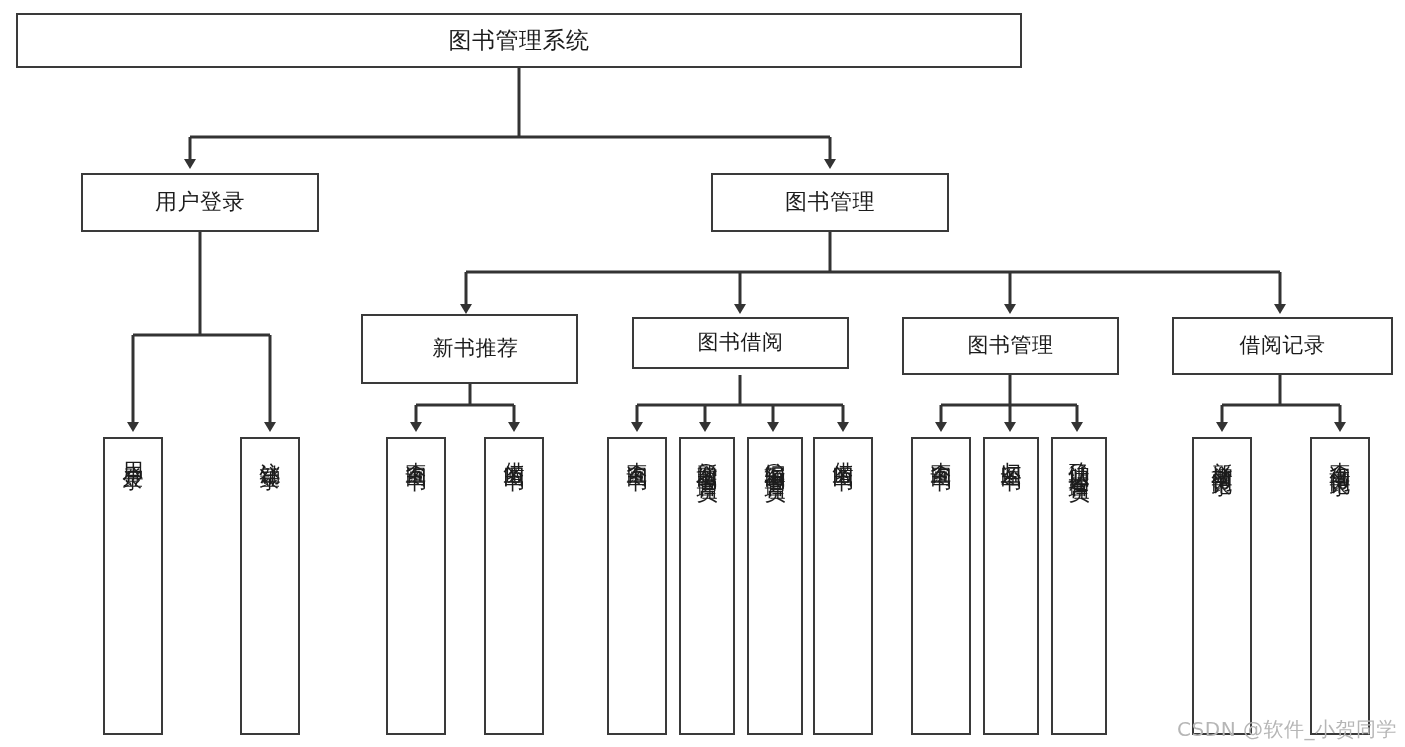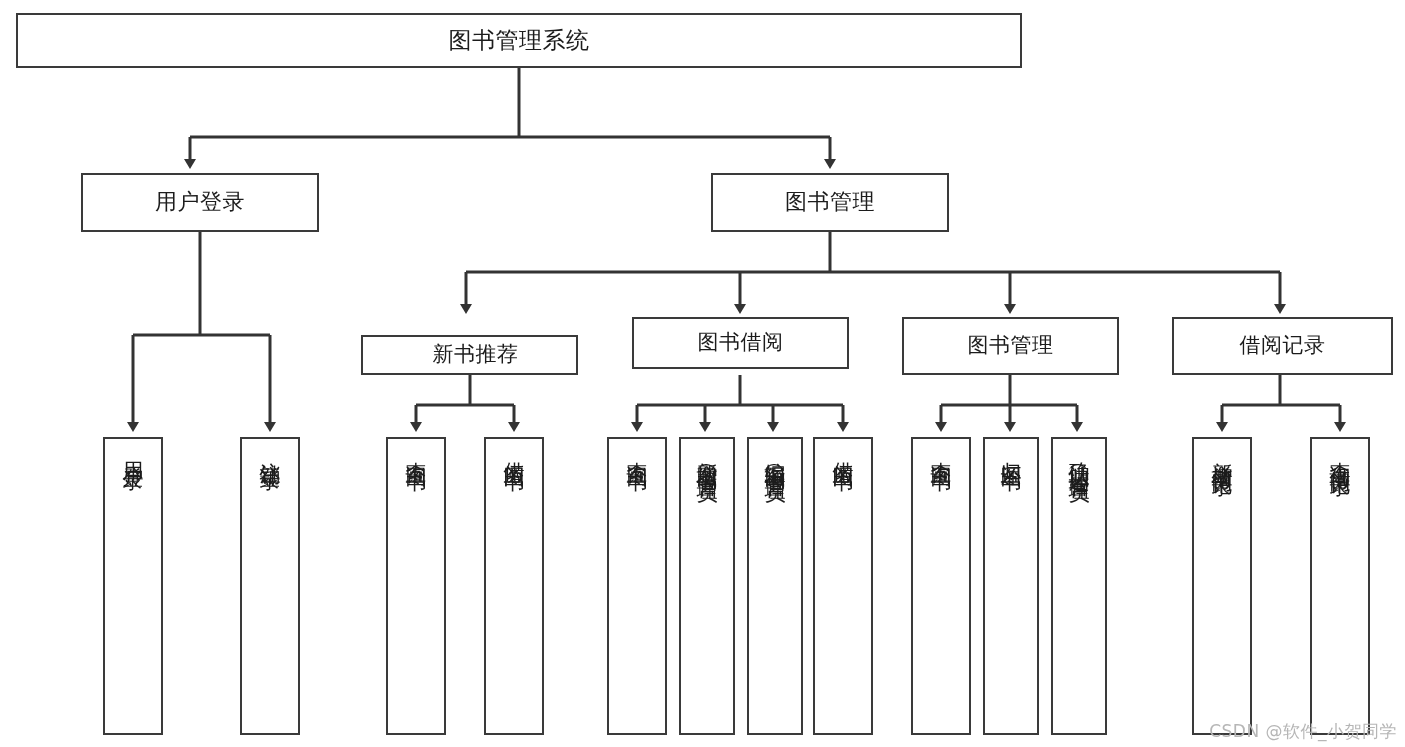--- a/index.html
+++ b/index.html
@@ -67,21 +67,21 @@
     letter-spacing: 3px;
     white-space: nowrap;
     max-height: 288px;
   }
   
   #watermark {
     position: absolute;
     right: 8px;
     bottom: 4px;
     color: #b6b6b6;
-    font-size: 17px;
+    font-size: 20px;
     letter-spacing: 0.5px;
     white-space: nowrap;
     pointer-events: none;
     user-select: none;
   }
 </style>
 </head>
 <body>
 
 <div id="diagram-root">
@@ -140,21 +140,21 @@
     <span class="node-label">图书管理系统</span>
   </div>
 
   <div class="node level-1" style="left:81px; top:173px; width:238px; height:59px;">
     <span class="node-label">用户登录</span>
   </div>
   <div class="node level-1" style="left:711px; top:173px; width:238px; height:59px;">
     <span class="node-label">图书管理</span>
   </div>
 
-  <div class="node level-2" style="left:361px; top:335px; width:217px; height:40px;padding-left:12px;">
+  <div class="node level-2" style="left:361px; top:314px; width:217px; height:70px;padding-left:12px;">
     <span class="node-label">新书推荐</span>
   </div>
   <div class="node level-2" style="left:632px; top:317px; width:217px; height:52px;">
     <span class="node-label">图书借阅</span>
   </div>
   <div class="node level-2" style="left:902px; top:317px; width:217px; height:58px;">
     <span class="node-label">图书管理</span>
   </div>
   <div class="node level-2" style="left:1172px; top:317px; width:221px; height:58px;">
     <span class="node-label">借阅记录</span>

